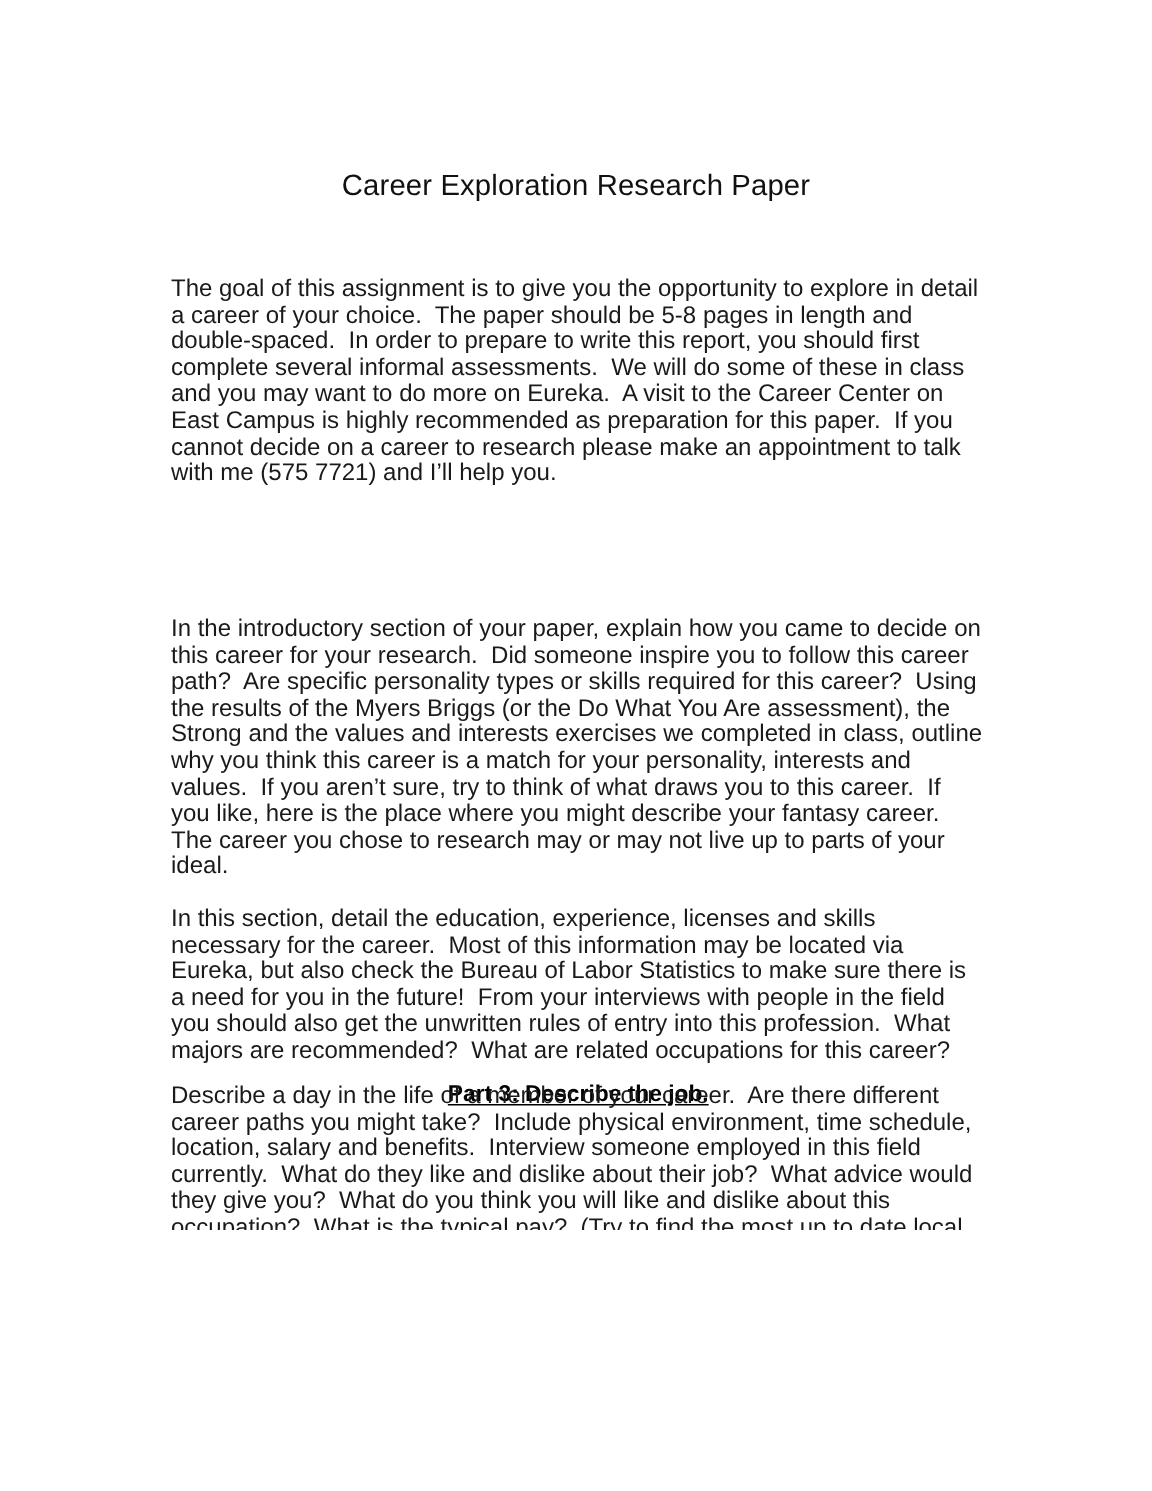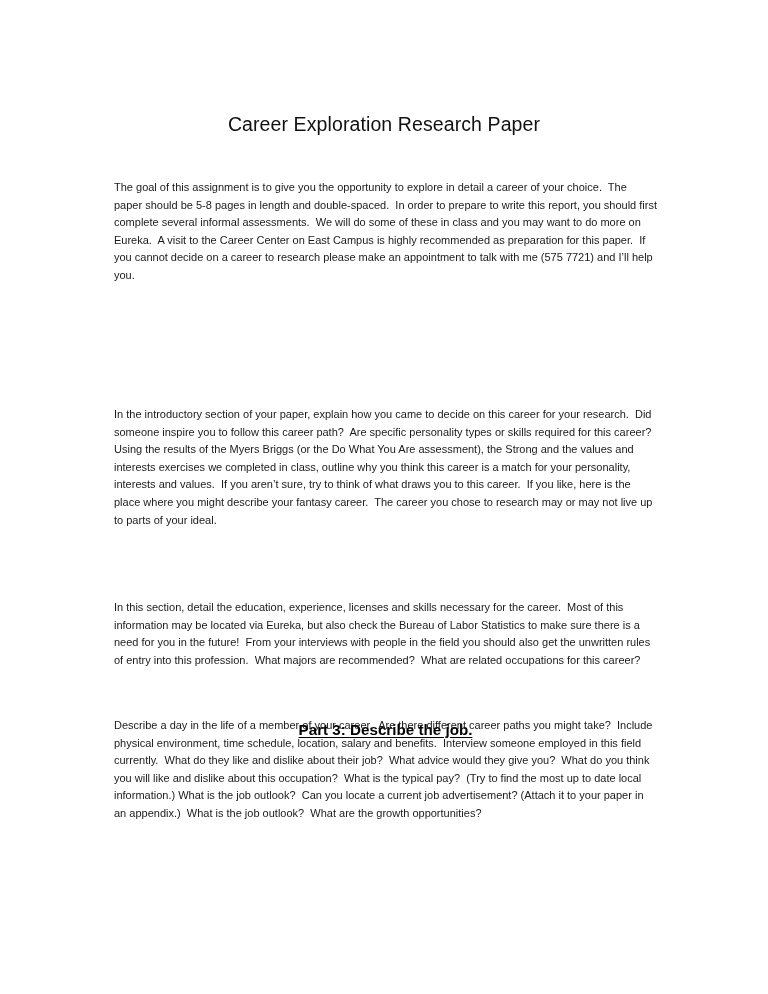--- a/index.html
+++ b/index.html
@@ -33,21 +33,21 @@
     font-size: 19.5px;
     line-height: 24px;
     font-weight: 400;
     letter-spacing: 0.1px;
     color: #111111;
   }
   .body-block {
     position: absolute;
     left: 114px;
     width: 543px;
-    font-size: 11px;
+    font-size: 16px;
     line-height: 17.6px;
     text-align: left;
     color: #1a1a1a;
     white-space: pre-wrap;
   }
   .section-heading {
     position: absolute;
     left: 114px;
     width: 543px;
     font-size: 15.2px;

